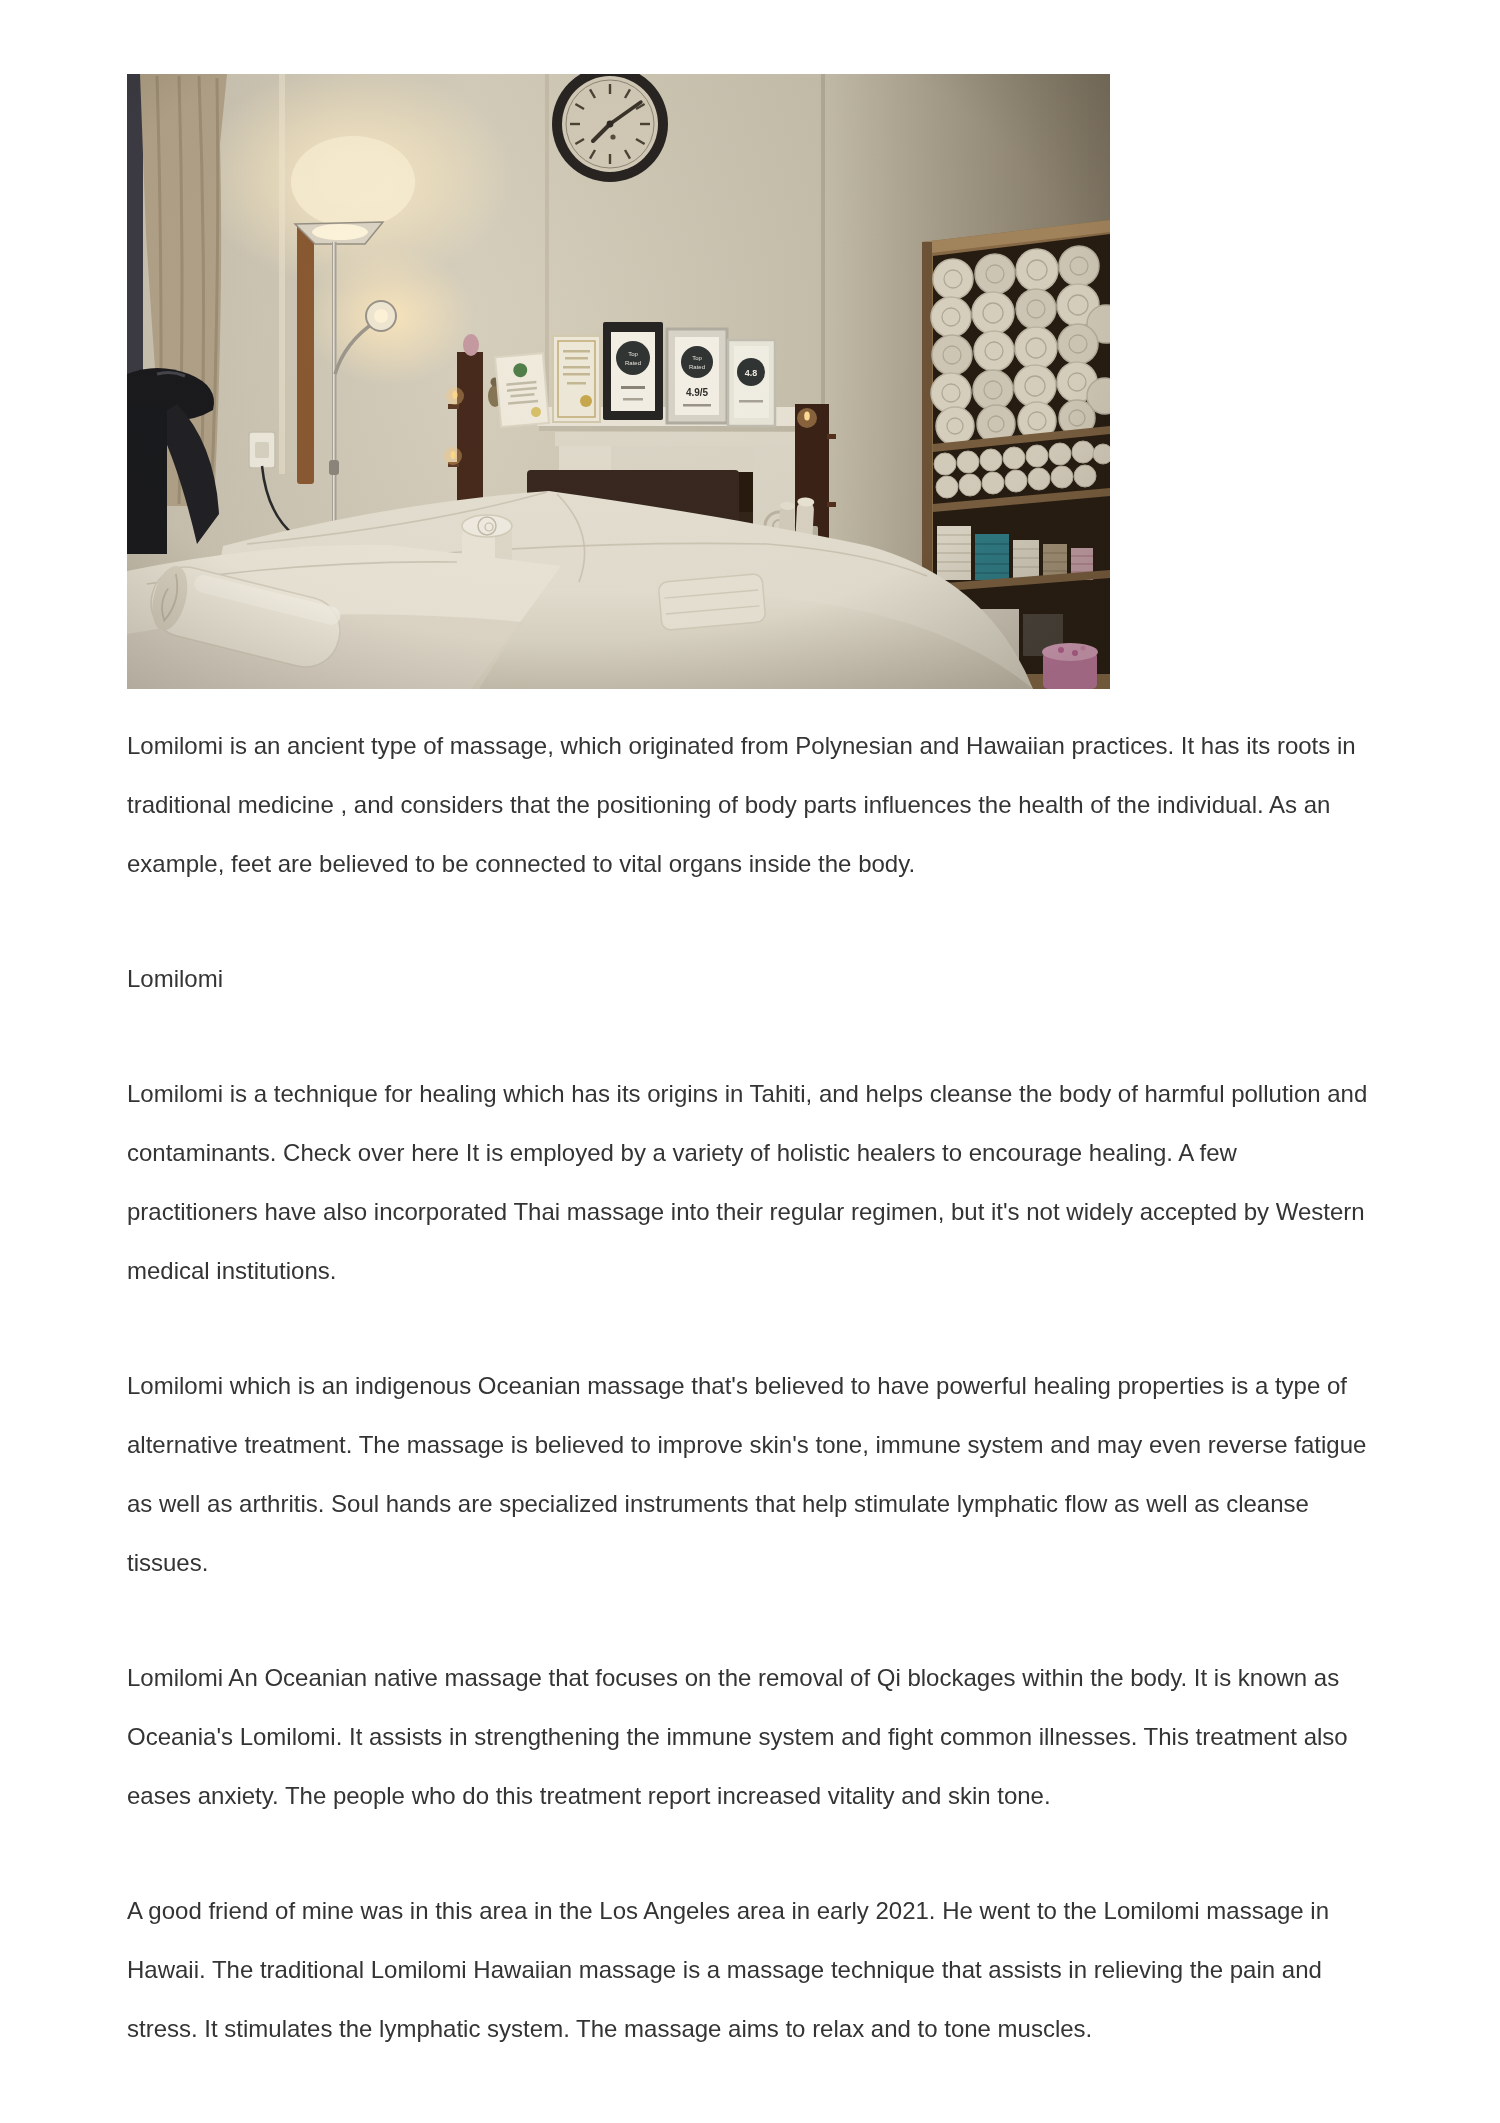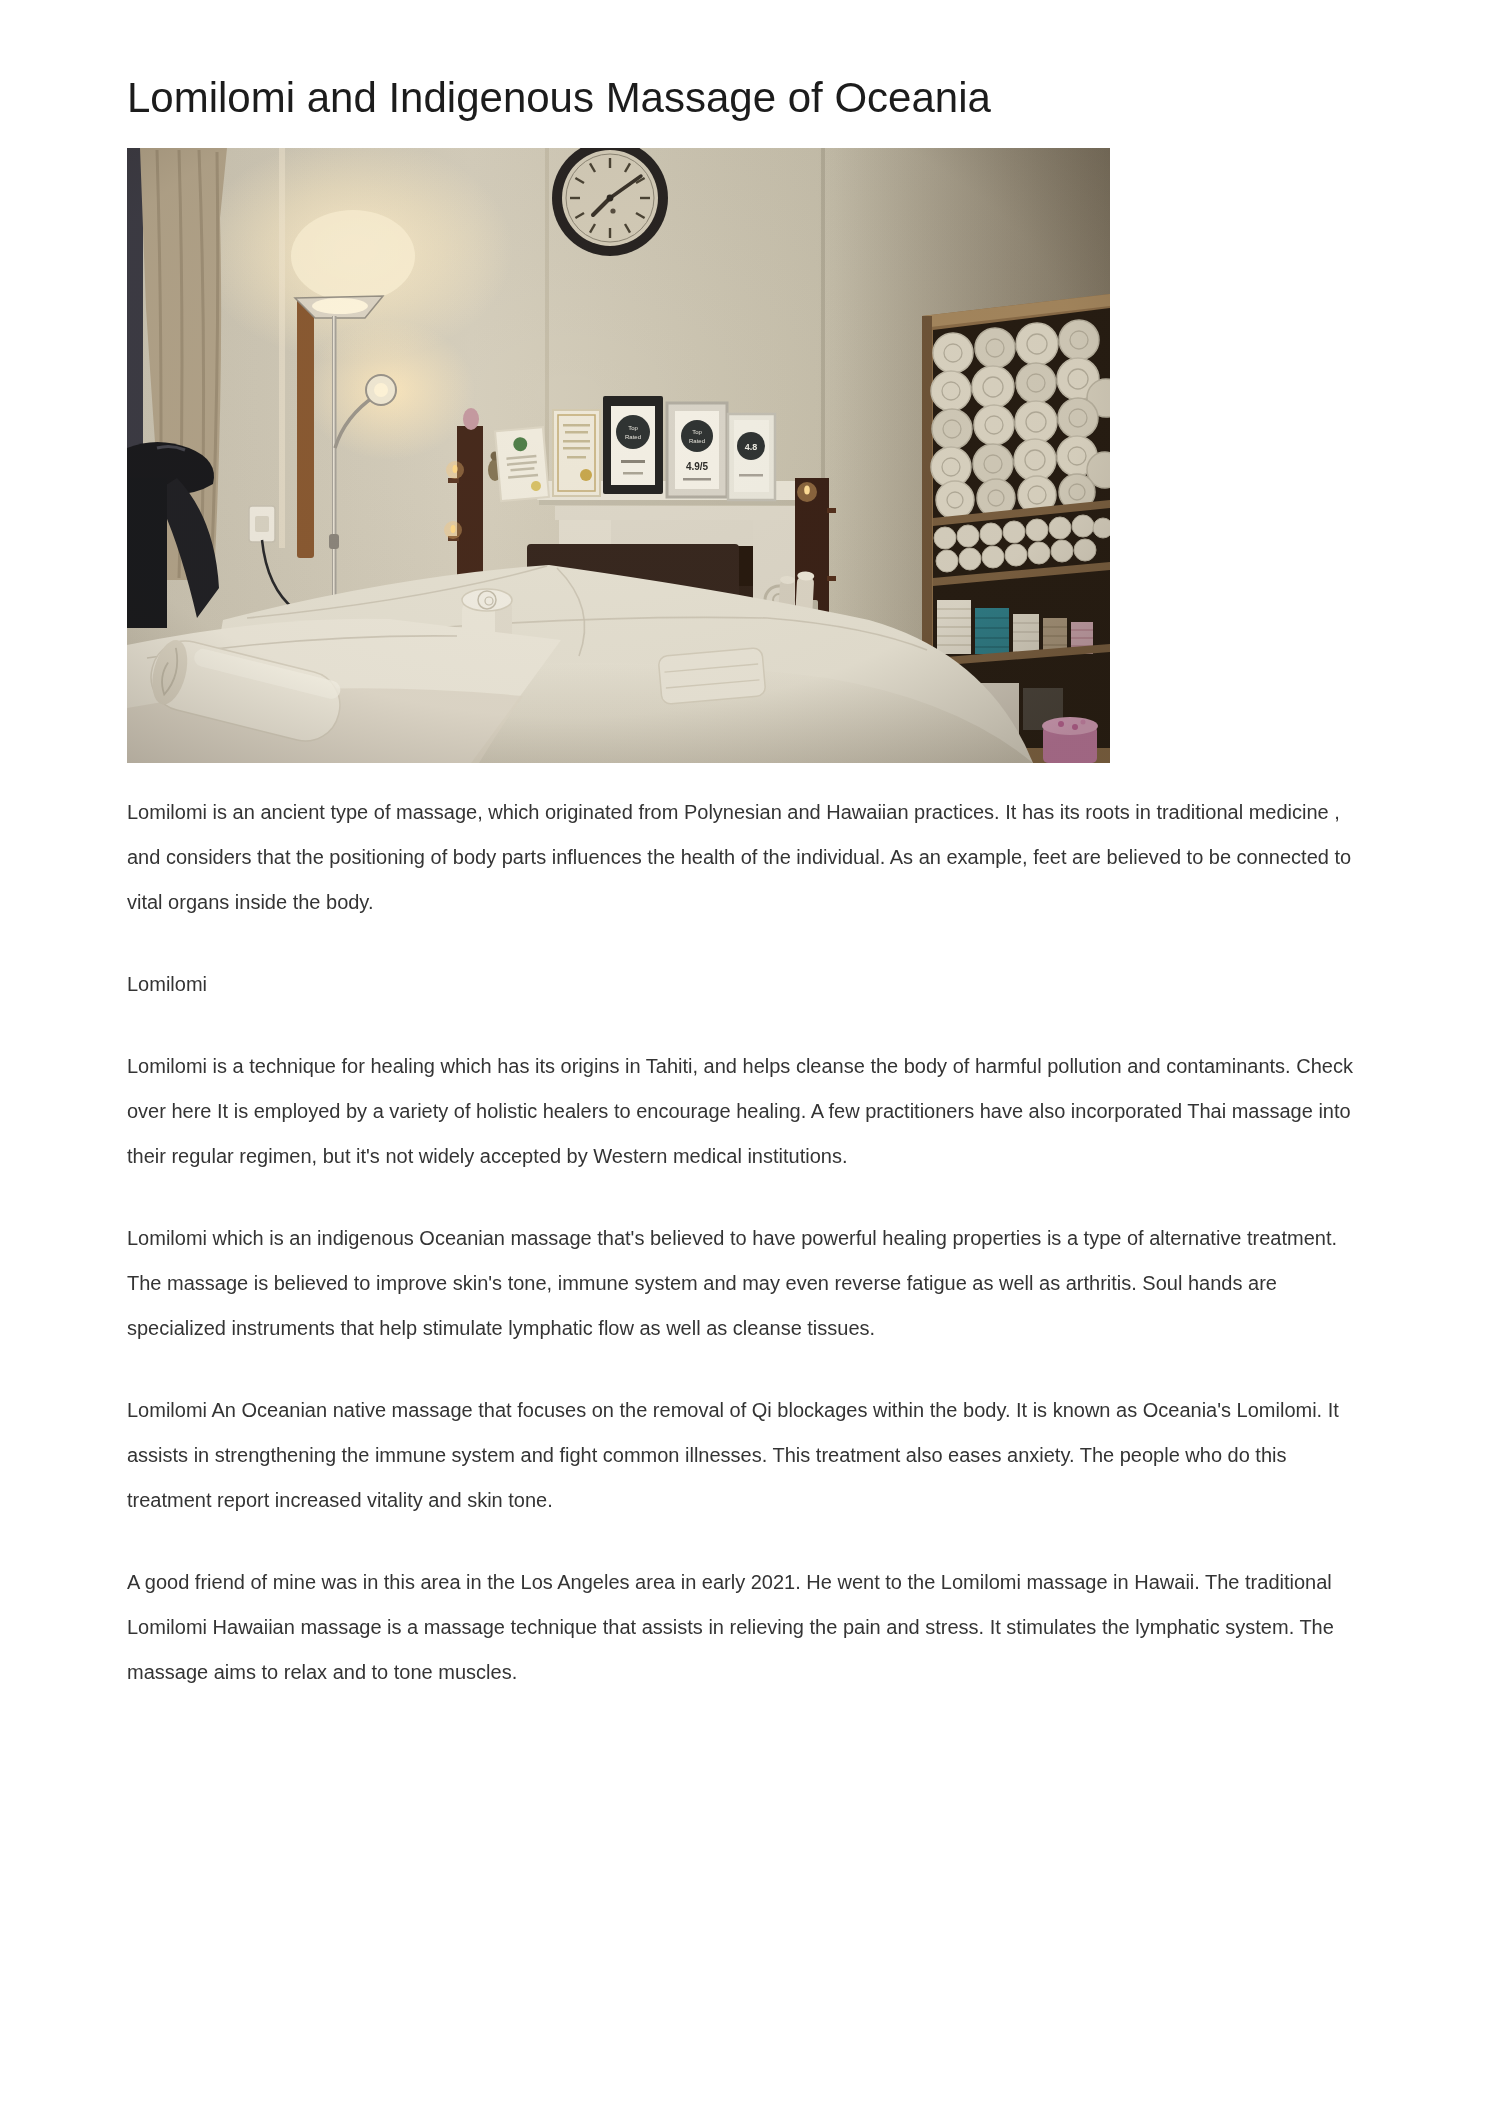--- a/index.html
+++ b/index.html
@@ -1,38 +1,37 @@
 <!DOCTYPE html>
 <html><head>
 <meta charset="utf-8">
 <style>
   html,body{margin:0;padding:0;background:#ffffff;}
   body{width:1500px;min-height:2123px;font-family:"Liberation Sans","DejaVu Sans",sans-serif;color:#333;}
   .page{width:1246px;padding:74px 127px 60px 127px;}
   h1.title{font-size:42px;font-weight:400;color:#1c1c1c;margin:0 0 26px 0;line-height:1.15;letter-spacing:0;}
   figure.photo{margin:0;padding:0;width:983px;height:615px;overflow:hidden;background:#cfc8b6;}
   figure.photo svg{display:block;}
-  p.body{font-size:20px;line-height:45px;margin:37px 0;color:#343434;}
+  p.body{font-size:24px;line-height:59px;margin:56px 0;color:#343434;}
   p.body:first-of-type{margin-top:27px;}
   
   .roll{fill:#dbd4c2;stroke:#bfb8a6;stroke-width:1.5;}
   .roll2{fill:#d2cbb9;stroke:#b7b09e;stroke-width:1.5;}
   .rollin{fill:none;stroke:#b3ac9a;stroke-width:1.3;}
   .sroll{fill:#d7d0bf;stroke:#b9b2a0;stroke-width:1;}
   .crease{fill:none;stroke:#c9c2b0;stroke-width:1.6;opacity:.8;}
   .badge-label{fill:#e8e6dd;font-size:6px;font-family:"Liberation Sans",sans-serif;text-anchor:middle;}
   .badge-score{fill:#2e2d2a;font-size:10px;font-weight:bold;font-family:"Liberation Sans",sans-serif;text-anchor:middle;}
   .badge-score-in{fill:#efede4;font-size:9px;font-weight:bold;font-family:"Liberation Sans",sans-serif;text-anchor:middle;}
 </style>
 </head>
 <body>
 
 <main class="page">
 
-  <h1 class="title">Lomilomi and Indigenous Massage of Oceania</h1>
 
   <figure class="photo" role="img" aria-label="Massage therapy room: two massage beds with white sheets and rolled towels, a roman-numeral wall clock, a chrome floor lamp glowing warmly, a white fireplace mantel displaying framed certificates with Top Rated badges, dark wood candle shelves, and a tall wooden shelf stacked with rolled white towels, folded teal and striped towels and a pink tub">
     <svg width="983" height="615" viewBox="0 0 983 615" xmlns="http://www.w3.org/2000/svg">
       <defs>
         <linearGradient id="wallGrad" x1="0" y1="0" x2="1" y2="0">
           <stop offset="0" stop-color="#c9c2b0"></stop>
           <stop offset="0.35" stop-color="#d6cfbd"></stop>
           <stop offset="0.72" stop-color="#c6bfab"></stop>
           <stop offset="1" stop-color="#a79d89"></stop>
         </linearGradient>

